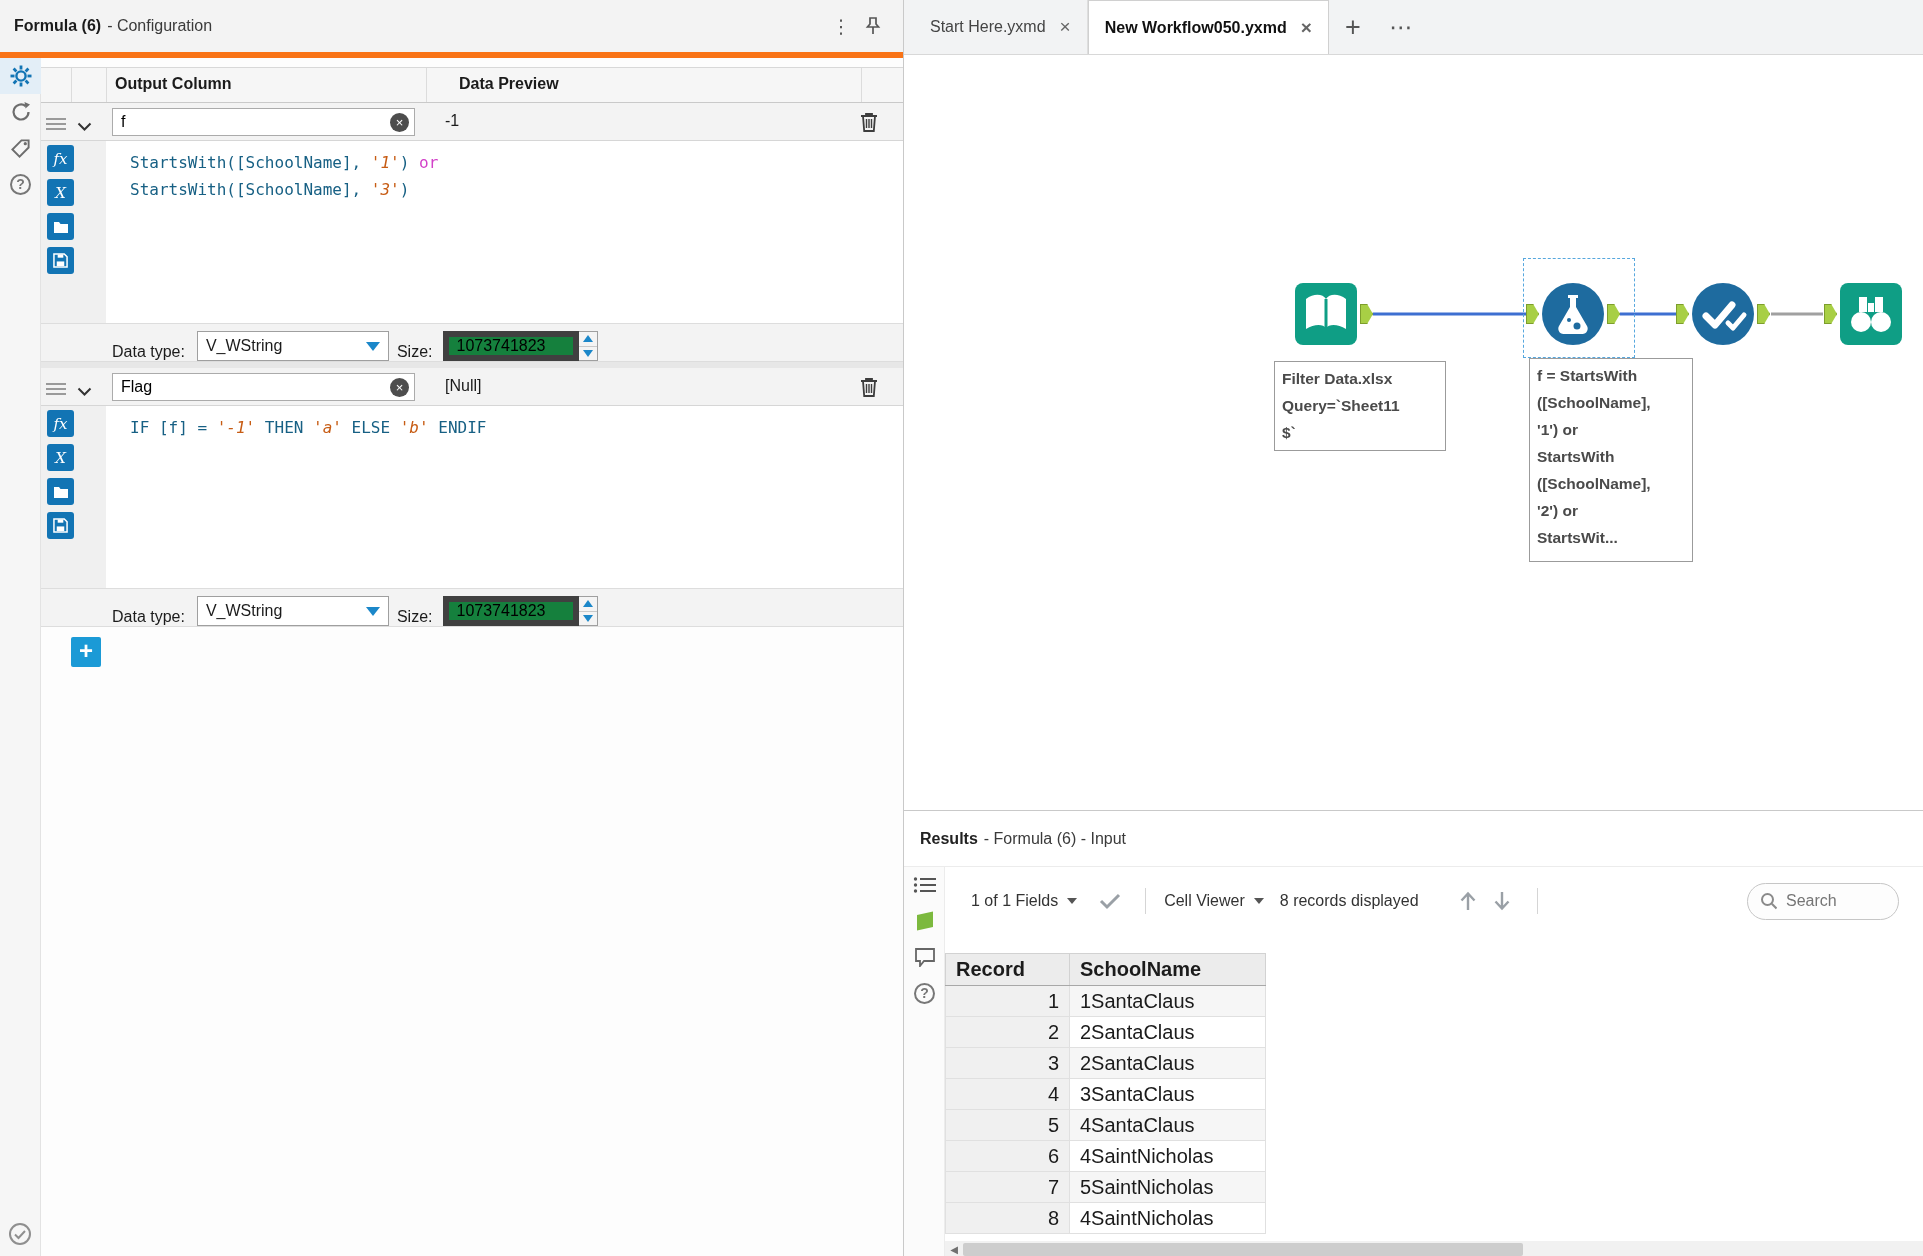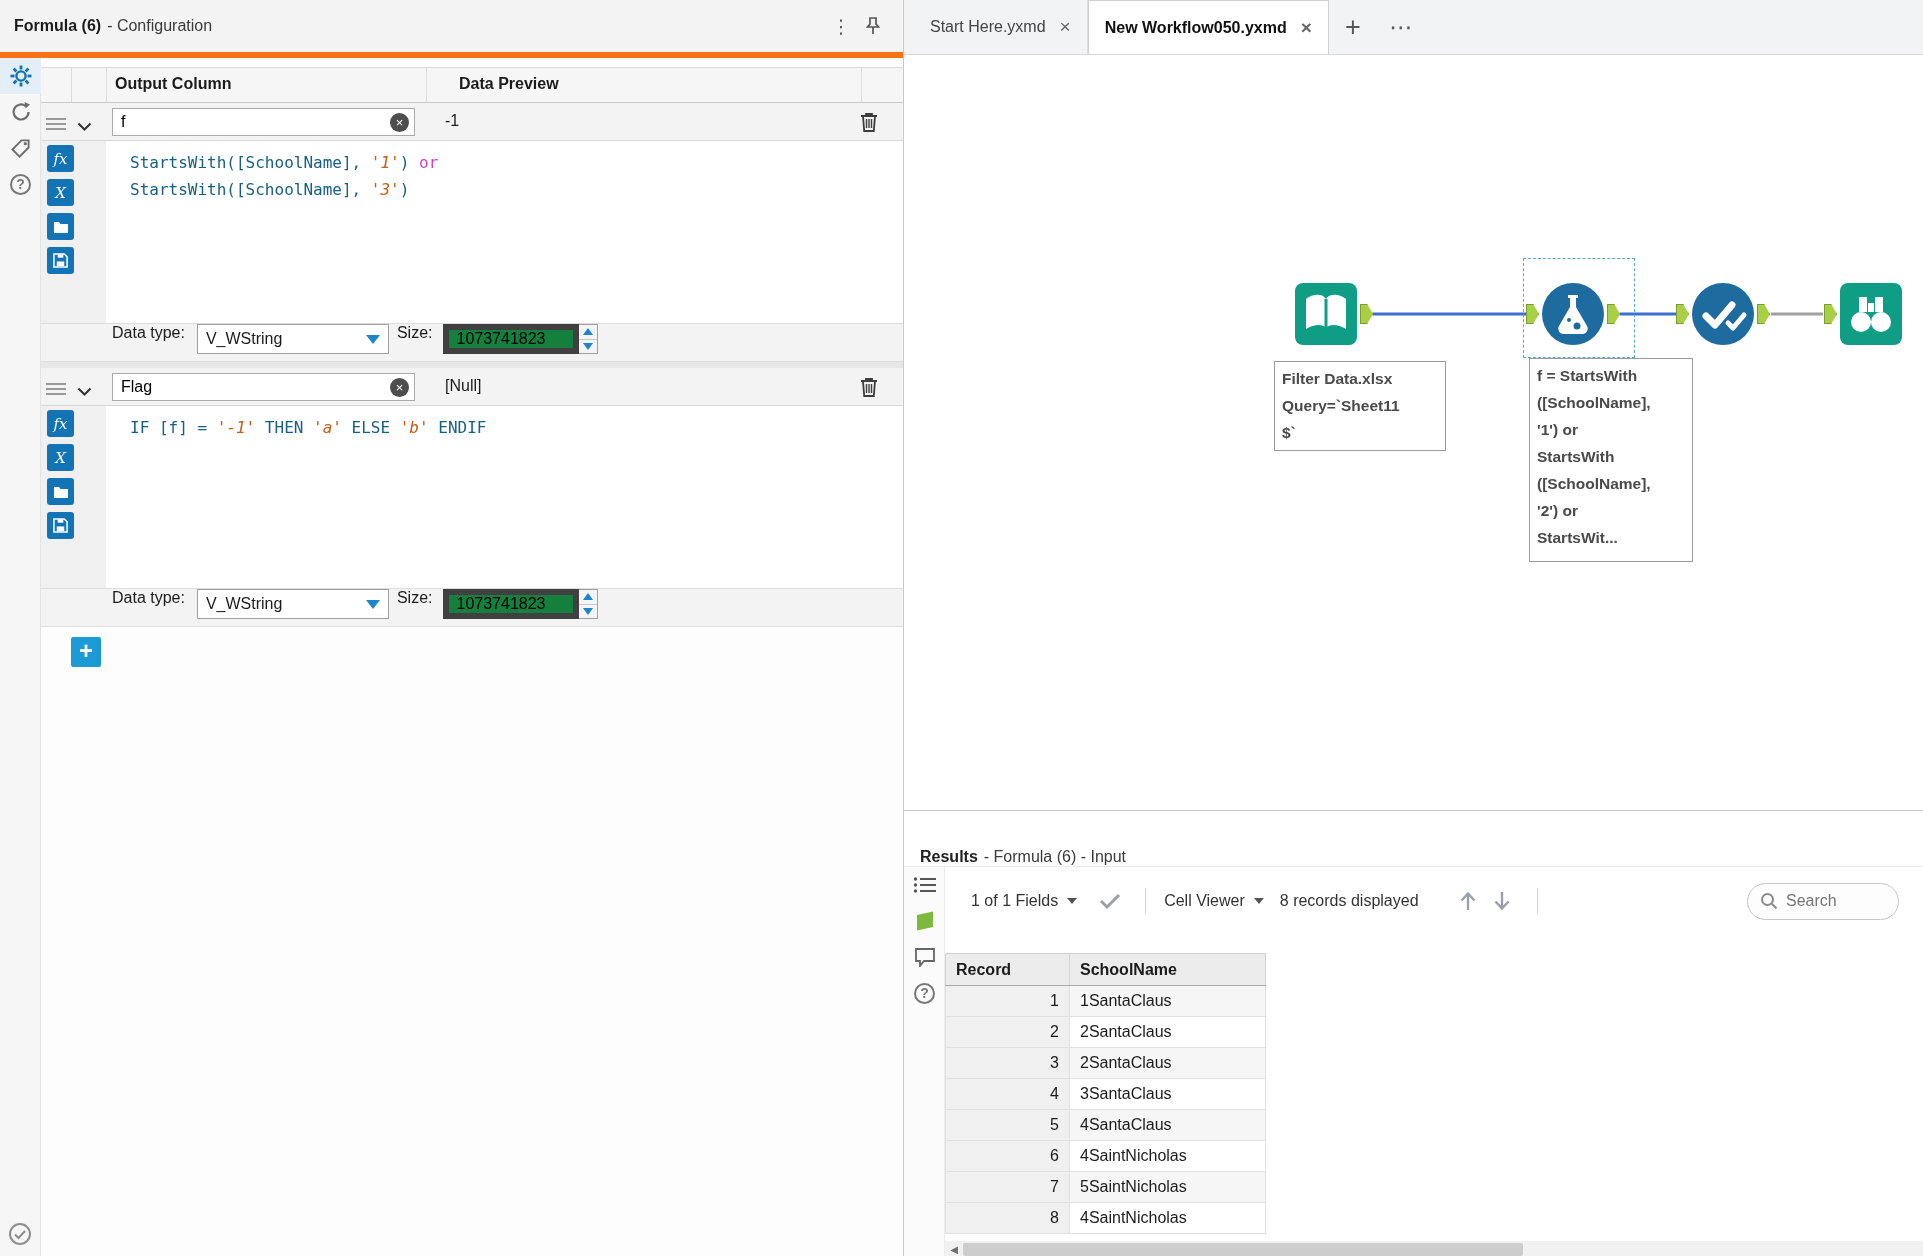--- a/index.html
+++ b/index.html
@@ -42,21 +42,21 @@
 .editor{position:absolute;left:41px;right:0;display:flex}
 .gutter{width:65px;background:#f0f0f0;padding:4px 0 0 4px}
 .mini{width:27px;height:27px;background:#1274b4;border-radius:3px;margin:0 0 7px 2px;color:#fff;cursor:pointer;
       display:flex;align-items:center;justify-content:center;font-family:"DejaVu Serif",serif;font-style:italic;font-size:15px}
 .codearea{flex:1;background:#fff;padding:8px 24px;font-family:"DejaVu Sans Mono",monospace;font-size:16px;line-height:27px;cursor:text}
 .tok-code{color:#176084}
 .tok-str{color:#c75c14;font-style:italic}
 .tok-kw{color:#d241c8}
 
 .dtrow{position:absolute;left:41px;right:0;height:39px;background:#f3f3f3;border-top:1px solid #ddd;border-bottom:1px solid #ddd;
-       display:flex;align-items:flex-start}
+       display:flex;align-items:flex-end}
 .dtrow .lbl1{margin-left:71px}
 .dd{margin-left:12px;width:192px;height:30px;background:#fff;border:1px solid #9f9f9f;display:flex;align-items:center;
     padding:0 8px;cursor:pointer}
 .dd .txt{flex:1}
 .dd-arr{width:0;height:0;border-left:7px solid transparent;border-right:7px solid transparent;border-top:9px solid #1b87c9}
 .lbl2{margin-left:8px}
 .sizebox{margin-left:10px;width:136px;height:30px;border:6px solid #404040;background:#15803d}
 .sizebox input{width:100%;height:100%;border:0;outline:0;font:inherit;padding:0 8px;background:transparent}
 .spin{width:19px;height:30px;border:1px solid #9f9f9f;border-left:0;display:flex;flex-direction:column;cursor:pointer}
 .spin>div{flex:1;display:flex;align-items:center;justify-content:center;background:#f4f4f4}
@@ -85,36 +85,36 @@
 .anchor{position:absolute;top:22px;width:13px;height:20px;background:#a8cf45;border:1px solid #7d9e2c;cursor:crosshair;
         clip-path:polygon(0 0,55% 0,100% 50%,55% 100%,0 100%)}
 .anchor.in{left:-15px}
 .anchor.out{right:-15px}
 .selbox{position:absolute;border:1px dashed #56a7de}
 .ann{position:absolute;background:#fff;border:1px solid #9b9b9b;padding:3px 7px;font-size:15.5px;font-weight:bold;
      color:#4a4a4a;line-height:27px;white-space:pre-line;cursor:pointer}
 
 
 .results{position:absolute;left:0;top:810px;right:0;height:446px;background:#fff;border-top:1px solid #c9c9c9}
-.res-hd{height:56px;display:flex;align-items:flex-end;padding:0 16px;border-bottom:1px solid #ececec}
+.res-hd{height:56px;display:flex;align-items:center;padding:0 16px;border-bottom:1px solid #ececec}
 .res-hd .t1{font-weight:bold;color:#222}
 .res-hd .t2{margin-left:6px;color:#3a3a3a}
 .res-strip{position:absolute;left:0;top:56px;bottom:0;width:41px;background:#fbfbfb;border-right:1px solid #ececec}
 .res-content{position:absolute;left:41px;top:56px;right:0;bottom:0}
 .res-toolbar{position:absolute;left:0;top:10px;right:0;height:48px;display:flex;align-items:center;
              padding:0 14px 0 26px;color:#333}
 .ddl{display:flex;align-items:center;cursor:pointer}
 .ddl .car{margin-left:9px;width:0;height:0;border-left:5px solid transparent;border-right:5px solid transparent;border-top:6px solid #555}
 .tb-gap{width:16px}
 .sep{width:1px;height:26px;background:#d5d5d5;margin:0 18px}
 .arrow-btn{width:34px;height:34px;display:flex;align-items:center;justify-content:center;cursor:pointer}
 .search{margin-left:auto;margin-right:10px;width:152px;height:37px;border:1px solid #c6c6c6;border-radius:19px;
         background:#fdfdfd;display:flex;align-items:center;padding:0 12px}
 .search input{border:0;outline:0;background:transparent;width:100px;font:inherit;color:#555;margin-left:9px}
-.res-table{position:absolute;left:0;top:86px;border-collapse:collapse;font-size:16px}
+.res-table{position:absolute;left:0;top:86px;border-collapse:collapse;font-size:20px}
 .res-table th{background:#ececec;font-weight:bold;border:1px solid #d2d2d2;border-bottom:1px solid #a8a8a8;
               height:32px;text-align:left;padding:0 10px;cursor:pointer}
 .res-table th.rec-h{width:124px}
 .res-table th.val-h{width:196px}
 .res-table td{border:1px solid #e0e0e0;height:31px;padding:0 10px}
 .res-table td.rec{background:#f0f0f0;text-align:right}
 .res-table tr:nth-child(odd) td.val{background:#f6f6f6}
 .hscroll{position:absolute;left:0;right:0;top:374px;height:17px;background:#f1f1f1;display:flex;align-items:center}
 .hs-btn{width:18px;height:17px;display:flex;align-items:center;justify-content:center;color:#707070;font-size:10px;cursor:pointer}
 .hs-thumb{width:560px;height:13px;background:#cdcdcd;border-radius:2px;cursor:grab}

